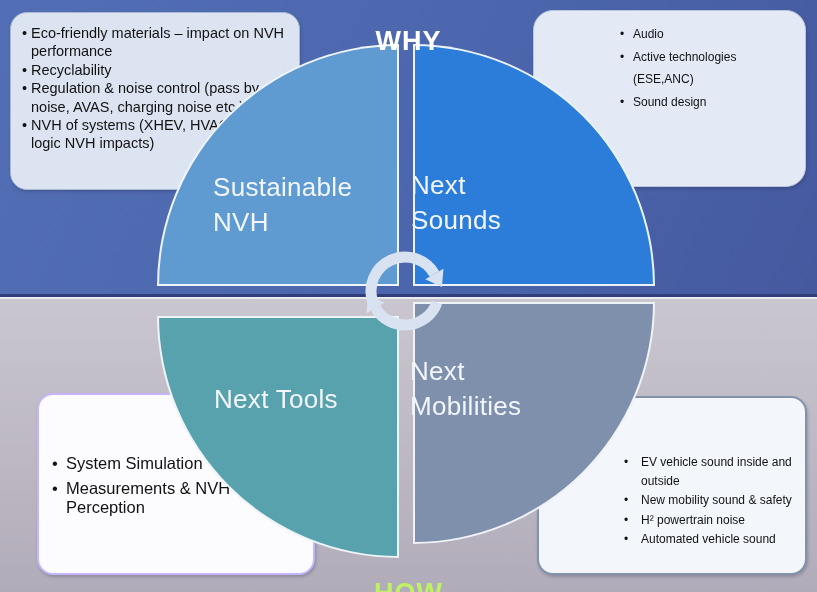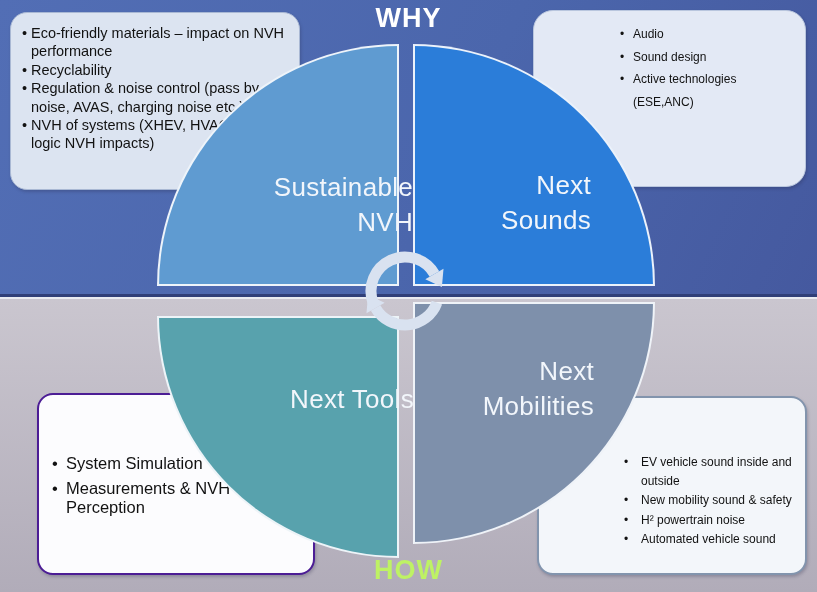--- a/index.html
+++ b/index.html
@@ -6,54 +6,54 @@
   body{width:817px;height:592px;font-family:"Liberation Sans",sans-serif;}
   #slide{position:relative;width:817px;height:592px;overflow:hidden;background:#4b66ac;}
 
   
   .bg-top{position:absolute;left:0;top:0;width:817px;height:294px;z-index:0;}
   .bg-divider-dark{position:absolute;left:0;top:294px;width:817px;height:3px;z-index:0;}
   .bg-divider-light{position:absolute;left:0;top:297px;width:817px;height:2px;z-index:0;}
   .bg-bottom{position:absolute;left:0;top:299px;width:817px;height:293px;z-index:0;}
 
   
-  .big-label{position:absolute;left:0;width:817px;text-align:center;font-size:27px;font-weight:700;letter-spacing:1px;z-index:4;}
+  .big-label{position:absolute;left:0;width:817px;text-align:center;font-size:27px;font-weight:700;letter-spacing:1px;z-index:4;margin-top:23px;}
   #why{top:3px;color:#ffffff;}
   #how{top:555px;color:#bef264;}
 
   
   .callout{position:absolute;box-sizing:border-box;z-index:1;box-shadow:1px 2px 3px rgba(40,40,70,0.25);}
   .callout ul{list-style:none;margin:4px;padding:0;color:#121212;}
   .callout li{position:relative;}
   .callout li::before{content:"•";position:absolute;left:0;top:0;}
 
   #callout-tl{left:10px;top:12px;width:290px;height:178px;border-radius:17px;border:1px solid #a9b8d4;padding:7px 6px 6px 7px;}
   #callout-tl ul{font-size:14.5px;line-height:18.4px;}
   #callout-tl li{padding-left:9px;}
 
   #callout-tr{left:533px;top:10px;width:273px;height:177px;border-radius:20px;border:1px solid #b9c6de;padding:8px 6px 6px 82px;}
   #callout-tr ul{font-size:12px;line-height:22.5px;}
   #callout-tr li{padding-left:13px;}
 
-  #callout-bl{left:37px;top:393px;width:278px;height:182px;border-radius:16px;border:2px solid #4c1d95;padding:55px 8px 12px 9px;}
+  #callout-bl{left:37px;top:393px;width:278px;height:182px;border-radius:16px;border:2px solid #c4b5fd;padding:55px 8px 12px 9px;}
   #callout-bl ul{font-size:16.5px;line-height:19px;}
   #callout-bl li{padding-left:14px;margin-bottom:6px;}
 
   #callout-br{left:537px;top:396px;width:270px;height:179px;border-radius:16px;border:2px solid #8294ad;padding:51px 4px 4px 81px;overflow:hidden;}
   #callout-br ul{font-size:12px;line-height:19.2px;}
   #callout-br li{padding-left:17px;}
 
   
   .quarter{position:absolute;width:242px;height:242px;box-sizing:border-box;border:2px solid rgba(246,249,253,0.95);z-index:2;}
   #q-tl{left:157px;top:44px;border-radius:242px 0 0 0;}
   #q-tr{left:413px;top:44px;border-radius:0 242px 0 0;}
   #q-bl{left:157px;top:316px;border-radius:0 0 0 242px;}
   #q-br{left:413px;top:302px;border-radius:0 0 242px 0;}
 
-  .q-label{position:absolute;text-align:right;color:#f2f6fb;font-size:26px;line-height:35px;white-space:pre-line;letter-spacing:0.3px;}
+  .q-label{position:absolute;text-align:left;color:#f2f6fb;font-size:26px;line-height:35px;white-space:pre-line;letter-spacing:0.3px;}
   #q-tl .q-label{left:54px;top:124px;width:200px;}
   #q-tr .q-label{left:-4px;top:122px;width:180px;}
   #q-bl .q-label{left:55px;top:64px;width:200px;}
   #q-br .q-label{left:-5px;top:50px;width:184px;}
 
   
   #cycle-icon{position:absolute;left:353px;top:245px;width:104px;height:100px;z-index:3;}
 </style>
 </head>
 <body>
@@ -73,22 +73,22 @@
         <li>Eco-friendly materials – impact on NVH performance</li>
         <li>Recyclability</li>
         <li>Regulation &amp; noise control (pass by noise, AVAS, charging noise etc.)</li>
         <li>NVH of systems (XHEV, HVAC, control logic NVH impacts)</li>
       </ul>
   </div>
 
   <div id="callout-tr" class="callout" style="background: rgb(227, 233, 245);">
     <ul>
         <li>Audio</li>
+        <li>Active technologies (ESE,ANC)</li>
         <li>Sound design</li>
-        <li>Active technologies (ESE,ANC)</li>
       </ul>
   </div>
 
   <div id="callout-bl" class="callout" style="background: rgb(252, 252, 254);">
     <ul>
         <li>System Simulation</li>
         <li>Measurements &amp; NVH Perception</li>
       </ul>
   </div>
 

